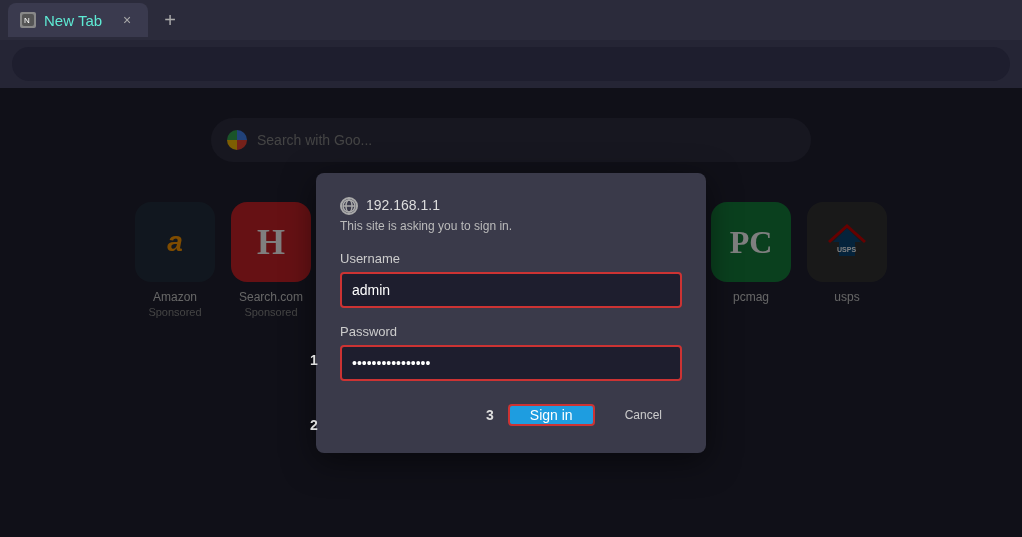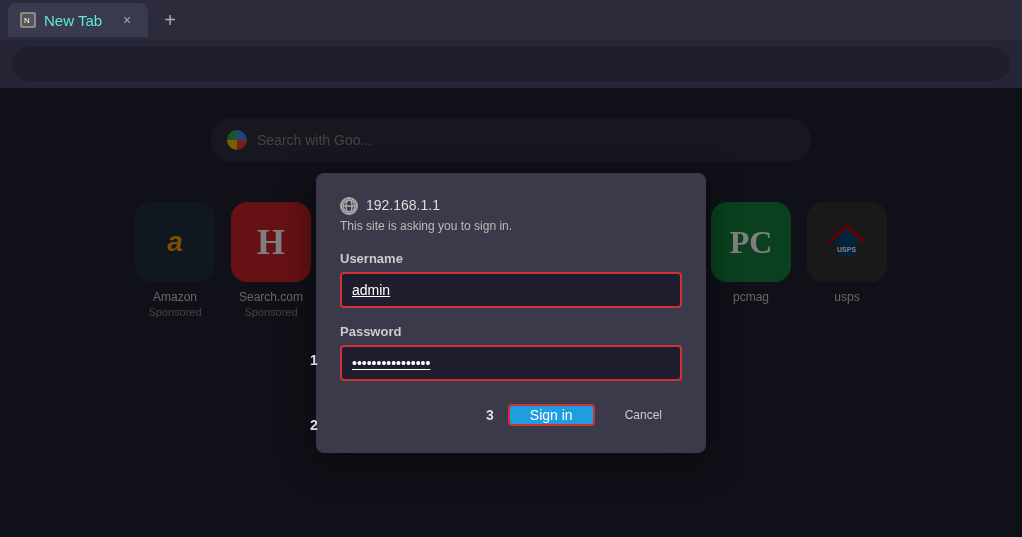--- a/index.html
+++ b/index.html
@@ -226,34 +226,32 @@
     }
     .dialog-subtitle {
       font-size: 12px;
       color: #bbb;
       margin-bottom: 18px;
     }
     .field-label {
       font-size: 13px;
       color: #ccc;
       margin-bottom: 6px;
-      font-weight: bold;
     }
     .field-input {
       width: 100%;
       height: 36px;
       background: #1e1e2e;
       border: 2px solid #cc3333;
       border-radius: 4px;
       padding: 0 10px;
       color: #fff;
       font-size: 14px;
       margin-bottom: 16px;
       outline: none;
-      text-decoration: underline;
     }
 
     
     .step-num {
       position: absolute;
       color: #ddd;
       font-size: 14px;
       font-weight: bold;
     }
 

